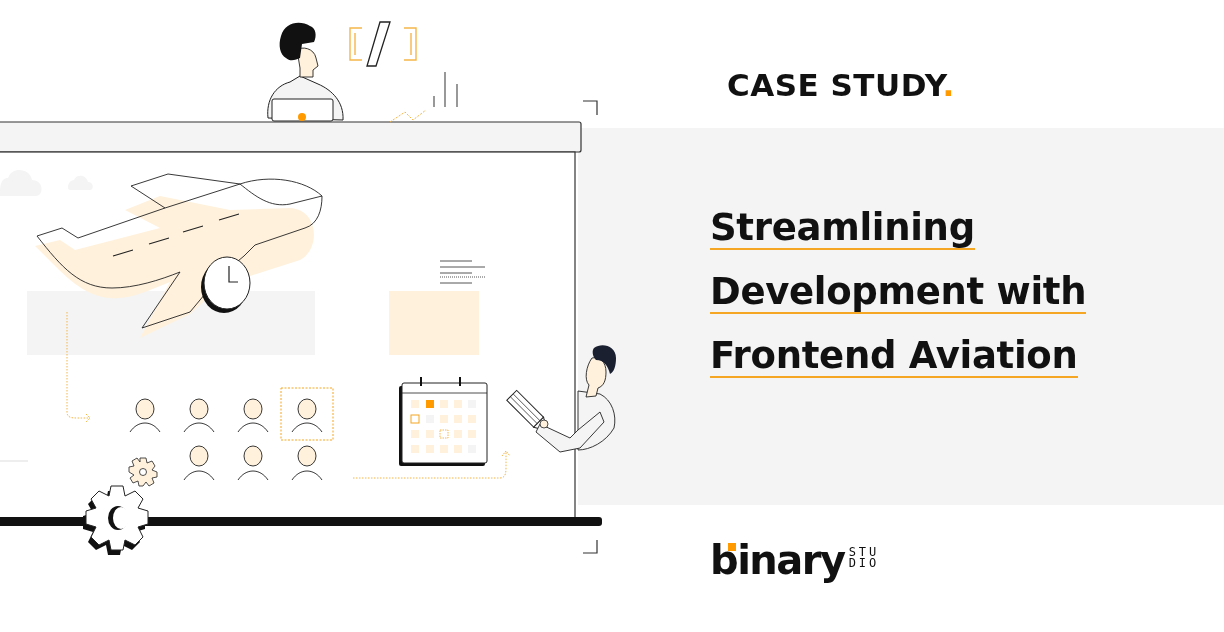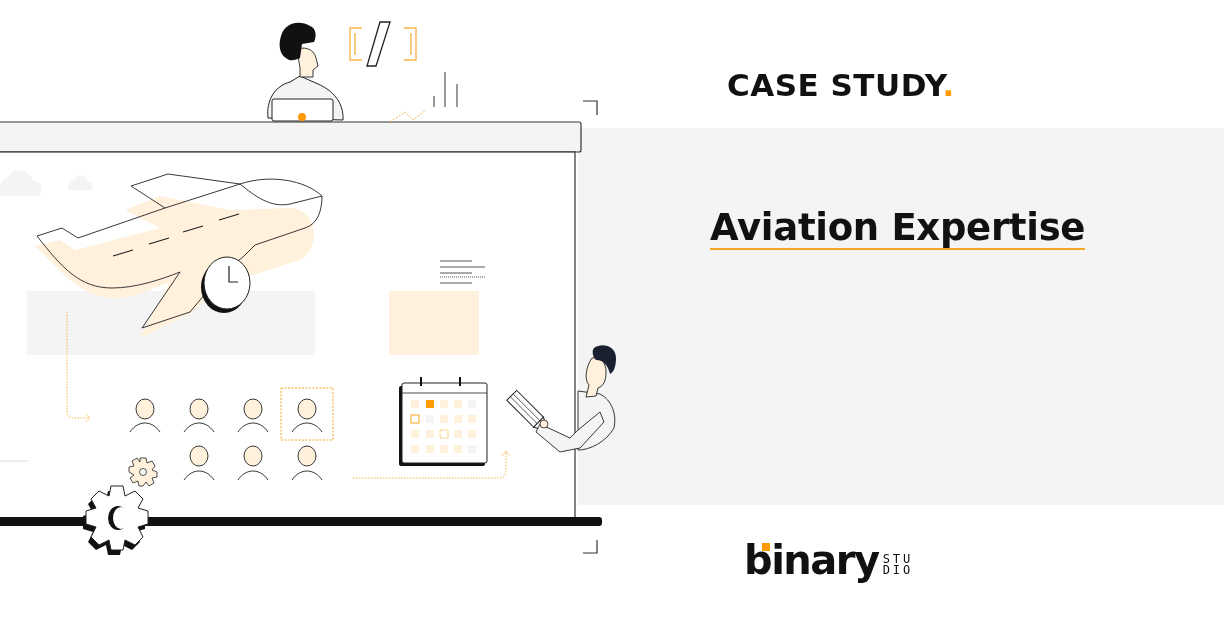--- a/index.html
+++ b/index.html
@@ -4,21 +4,21 @@
 <style>
   html, body { margin:0; padding:0; }
   body { width:1224px; height:632px; background:#ffffff; position:relative; overflow:hidden; font-family:"Liberation Sans", sans-serif; }
   .gray-panel { position:absolute; left:578px; top:128px; width:646px; height:377px; background:#f4f4f4; }
   .illus { position:absolute; left:0; top:0; width:620px; height:632px; }
   .case-study { position:absolute; left:710px; top:50px; font-family:"DejaVu Sans", sans-serif; font-weight:bold; font-size:31px; letter-spacing:0.5px; color:#111; margin:17px; }
   .case-study .dot { color:#ff9a00; }
   .headline { position:absolute; left:710px; top:196px; margin:0; }
   .headline .line { display:block; position:relative; font-family:"DejaVu Sans", sans-serif; font-weight:bold; font-size:37px; line-height:64px; height:64px; color:#111; letter-spacing:-0.3px; }
   .headline .line span { display:inline-block; border-bottom:2px solid #f5a623; line-height:40px; padding-bottom:0; }
-  .logo { position:absolute; left:744px; top:540px; display:flex; align-items:flex-end; }
+  .logo { position:absolute; left:710px; top:540px; display:flex; align-items:center; }
   .logo .word { font-family:"DejaVu Sans", sans-serif; font-weight:bold; font-size:40px; color:#111; letter-spacing:-1.5px; line-height:40px; position:relative; }
   .logo .sq { position:absolute; left:18px; top:3px; width:8px; height:8px; background:#ff9a00; }
   .logo .studio { margin-left:4px; font-family:"DejaVu Sans Mono", monospace; font-size:12px; line-height:11px; letter-spacing:3px; color:#111; padding-bottom:4px; }
 </style>
 </head>
 <body>
 
 <div class="gray-panel"></div>
 
 <svg class="illus" viewBox="0 0 620 632" xmlns="http://www.w3.org/2000/svg">
@@ -166,21 +166,23 @@
     <path d="M540 424 L570 438 L578 430 L600 412 L604 422 L580 448 L560 452 L536 432 Z" fill="#f4f4f4" stroke="#222" stroke-width="0.9"></path>
     <path d="M592 358 C600 356 606 362 606 372 C606 380 604 386 598 388 L596 396 L586 397 L589 385 C584 380 586 366 592 358 Z" fill="#fff1dc" stroke="#222" stroke-width="0.9"></path>
     <path d="M594 348 C602 342 616 346 616 358 C616 366 614 372 610 374 C608 366 604 360 596 360 C592 356 592 350 594 348 Z" fill="#1b2030"></path>
     <circle cx="544" cy="424" r="4" fill="#fff1dc" stroke="#222" stroke-width="0.8"></circle>
   </g>
 </svg>
 
 <h2 class="case-study"><span>CASE STUDY</span><span class="dot">.</span></h2>
 
 <h1 class="headline">
-  <span class="line"><span>Aviation Expertise</span></span>
+  <span class="line"><span>Streamlining</span></span>
+  <span class="line"><span>Development with</span></span>
+  <span class="line"><span>Frontend Aviation</span></span>
 </h1>
 
 <div class="logo">
   <div class="word">
     <span>binary</span>
     <span class="sq"></span>
   </div>
   <div class="studio">
     <div>STU</div>
     <div>DIO</div>

